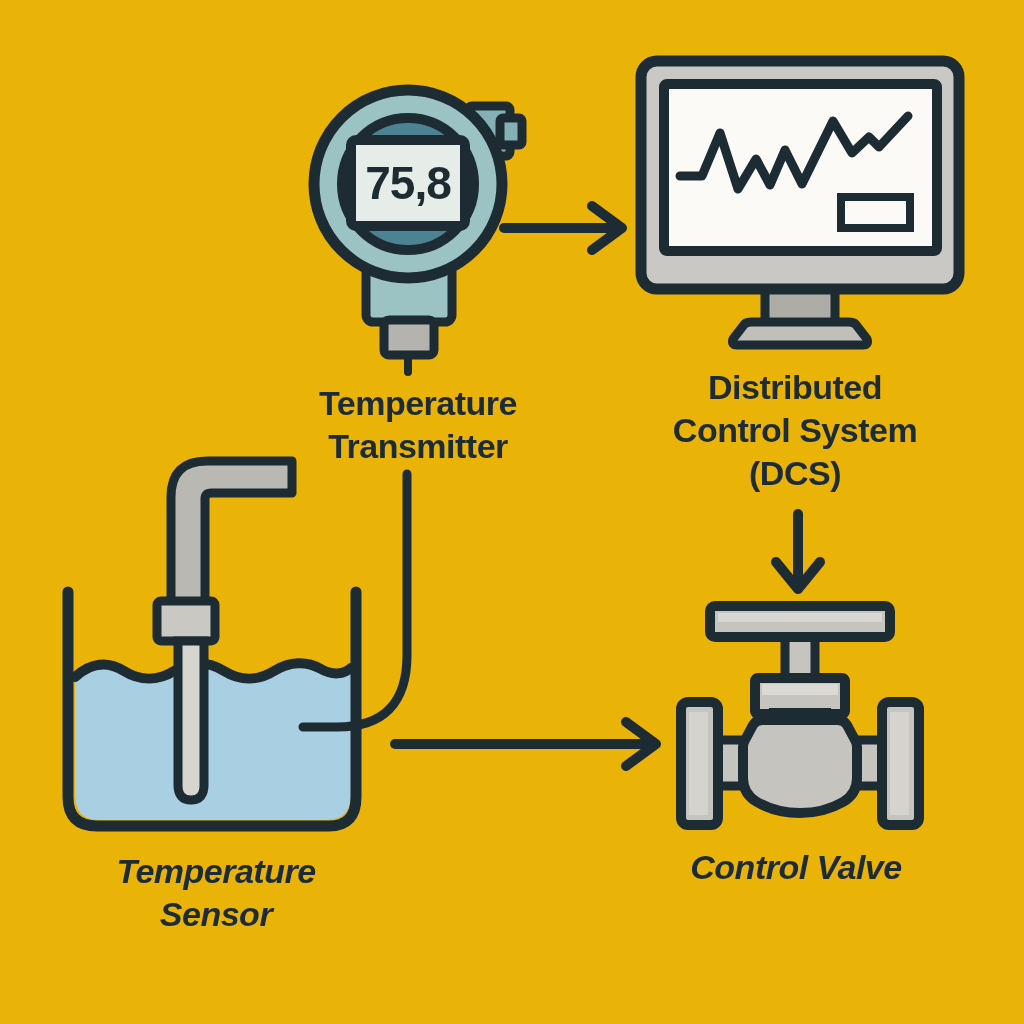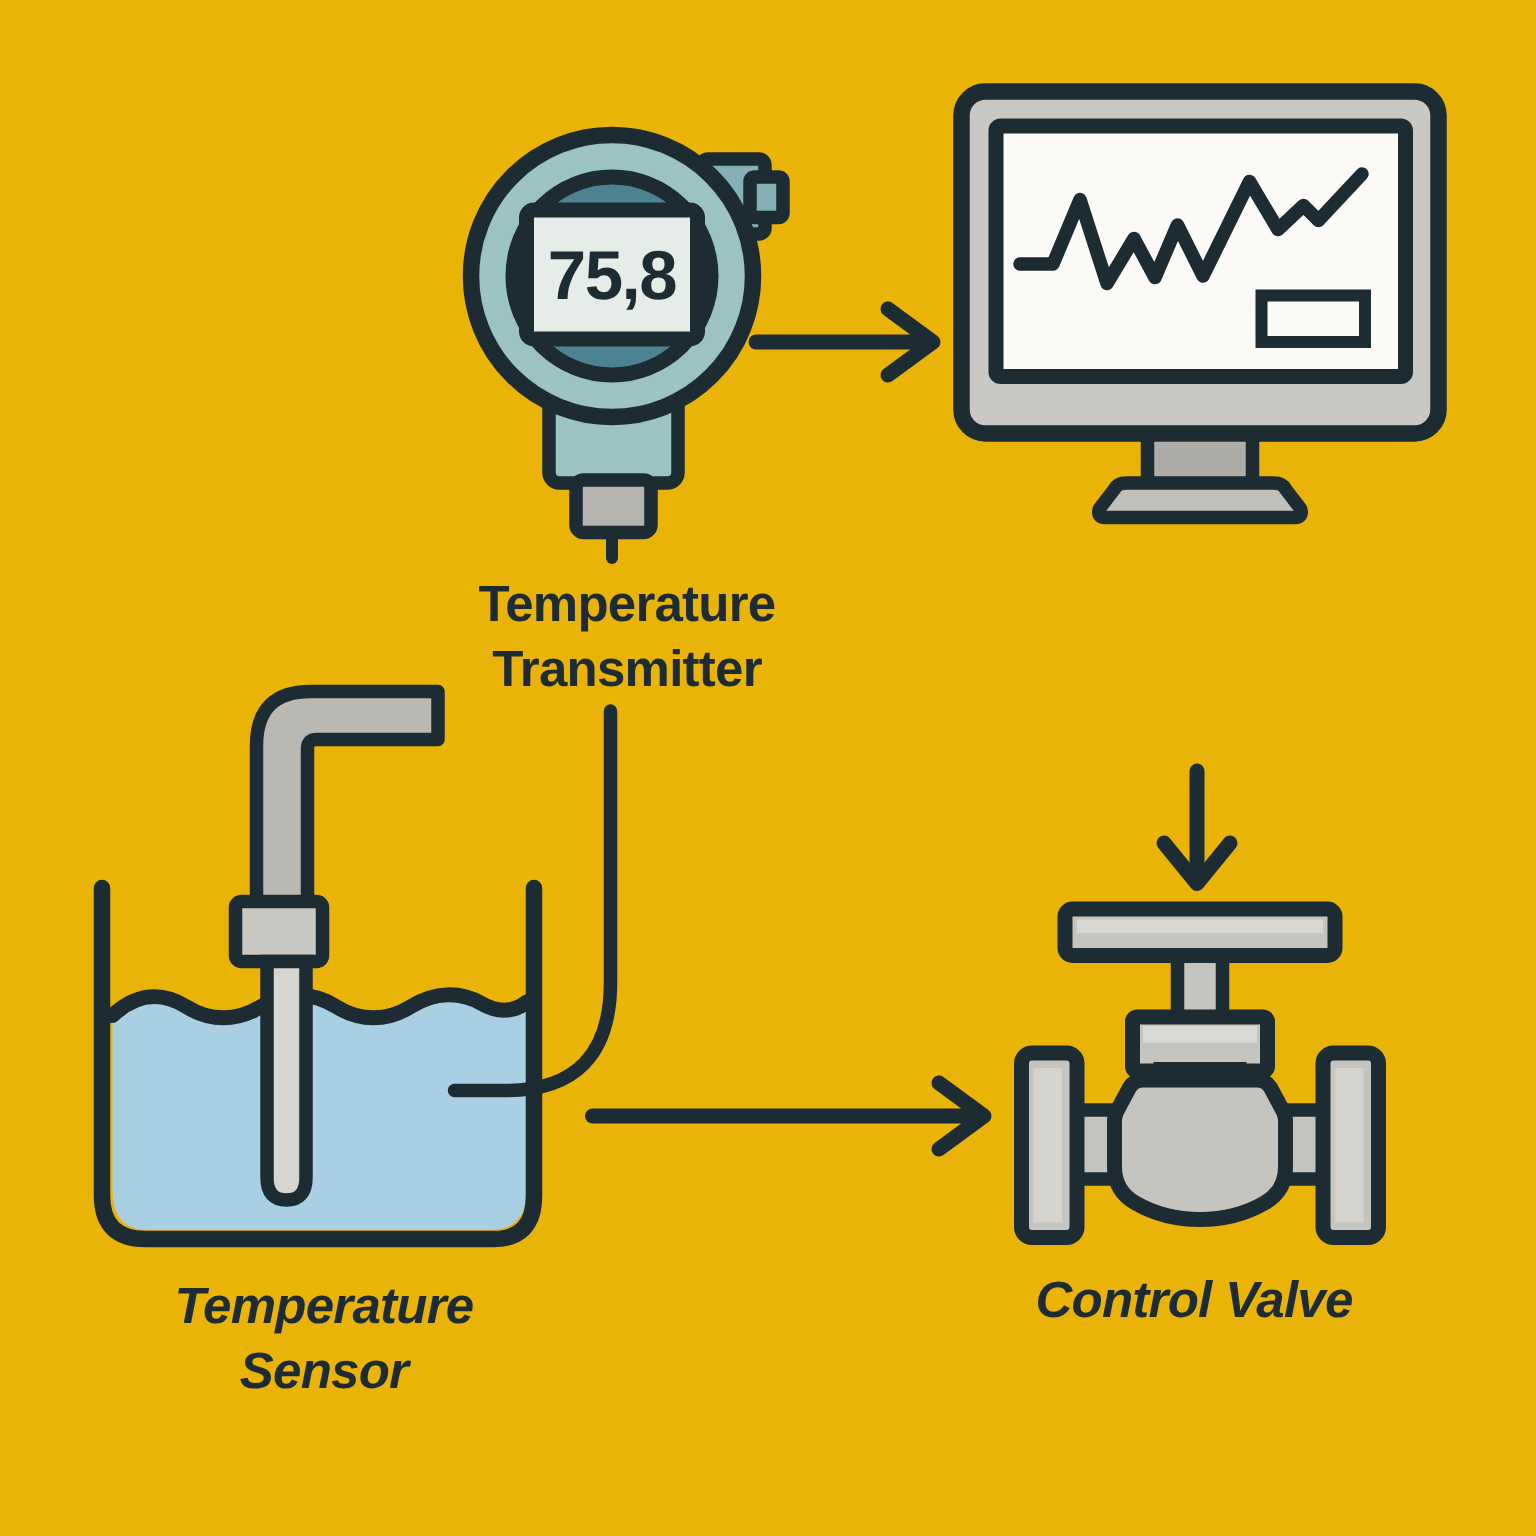--- a/index.html
+++ b/index.html
@@ -96,18 +96,19 @@
     <g stroke="#1d2b33" stroke-width="10" stroke-linecap="round" stroke-linejoin="round" fill="none">
       <line x1="395" y1="744" x2="650" y2="744"></line>
       <polyline points="626,722 656,744 626,766"></polyline>
     </g>
   </svg>
 
   <div class="display-value">75,8</div>
 
   <div class="label" id="transmitter-label">Temperature Transmitter</div>
 
+  <div class="label" id="dcs-label">Distributed Control System (DCS)</div>
 
   <div class="label" id="sensor-label">Temperature Sensor</div>
 
   <div class="label" id="valve-label">Control Valve</div>
 
 </div>
 
 </body></html>

